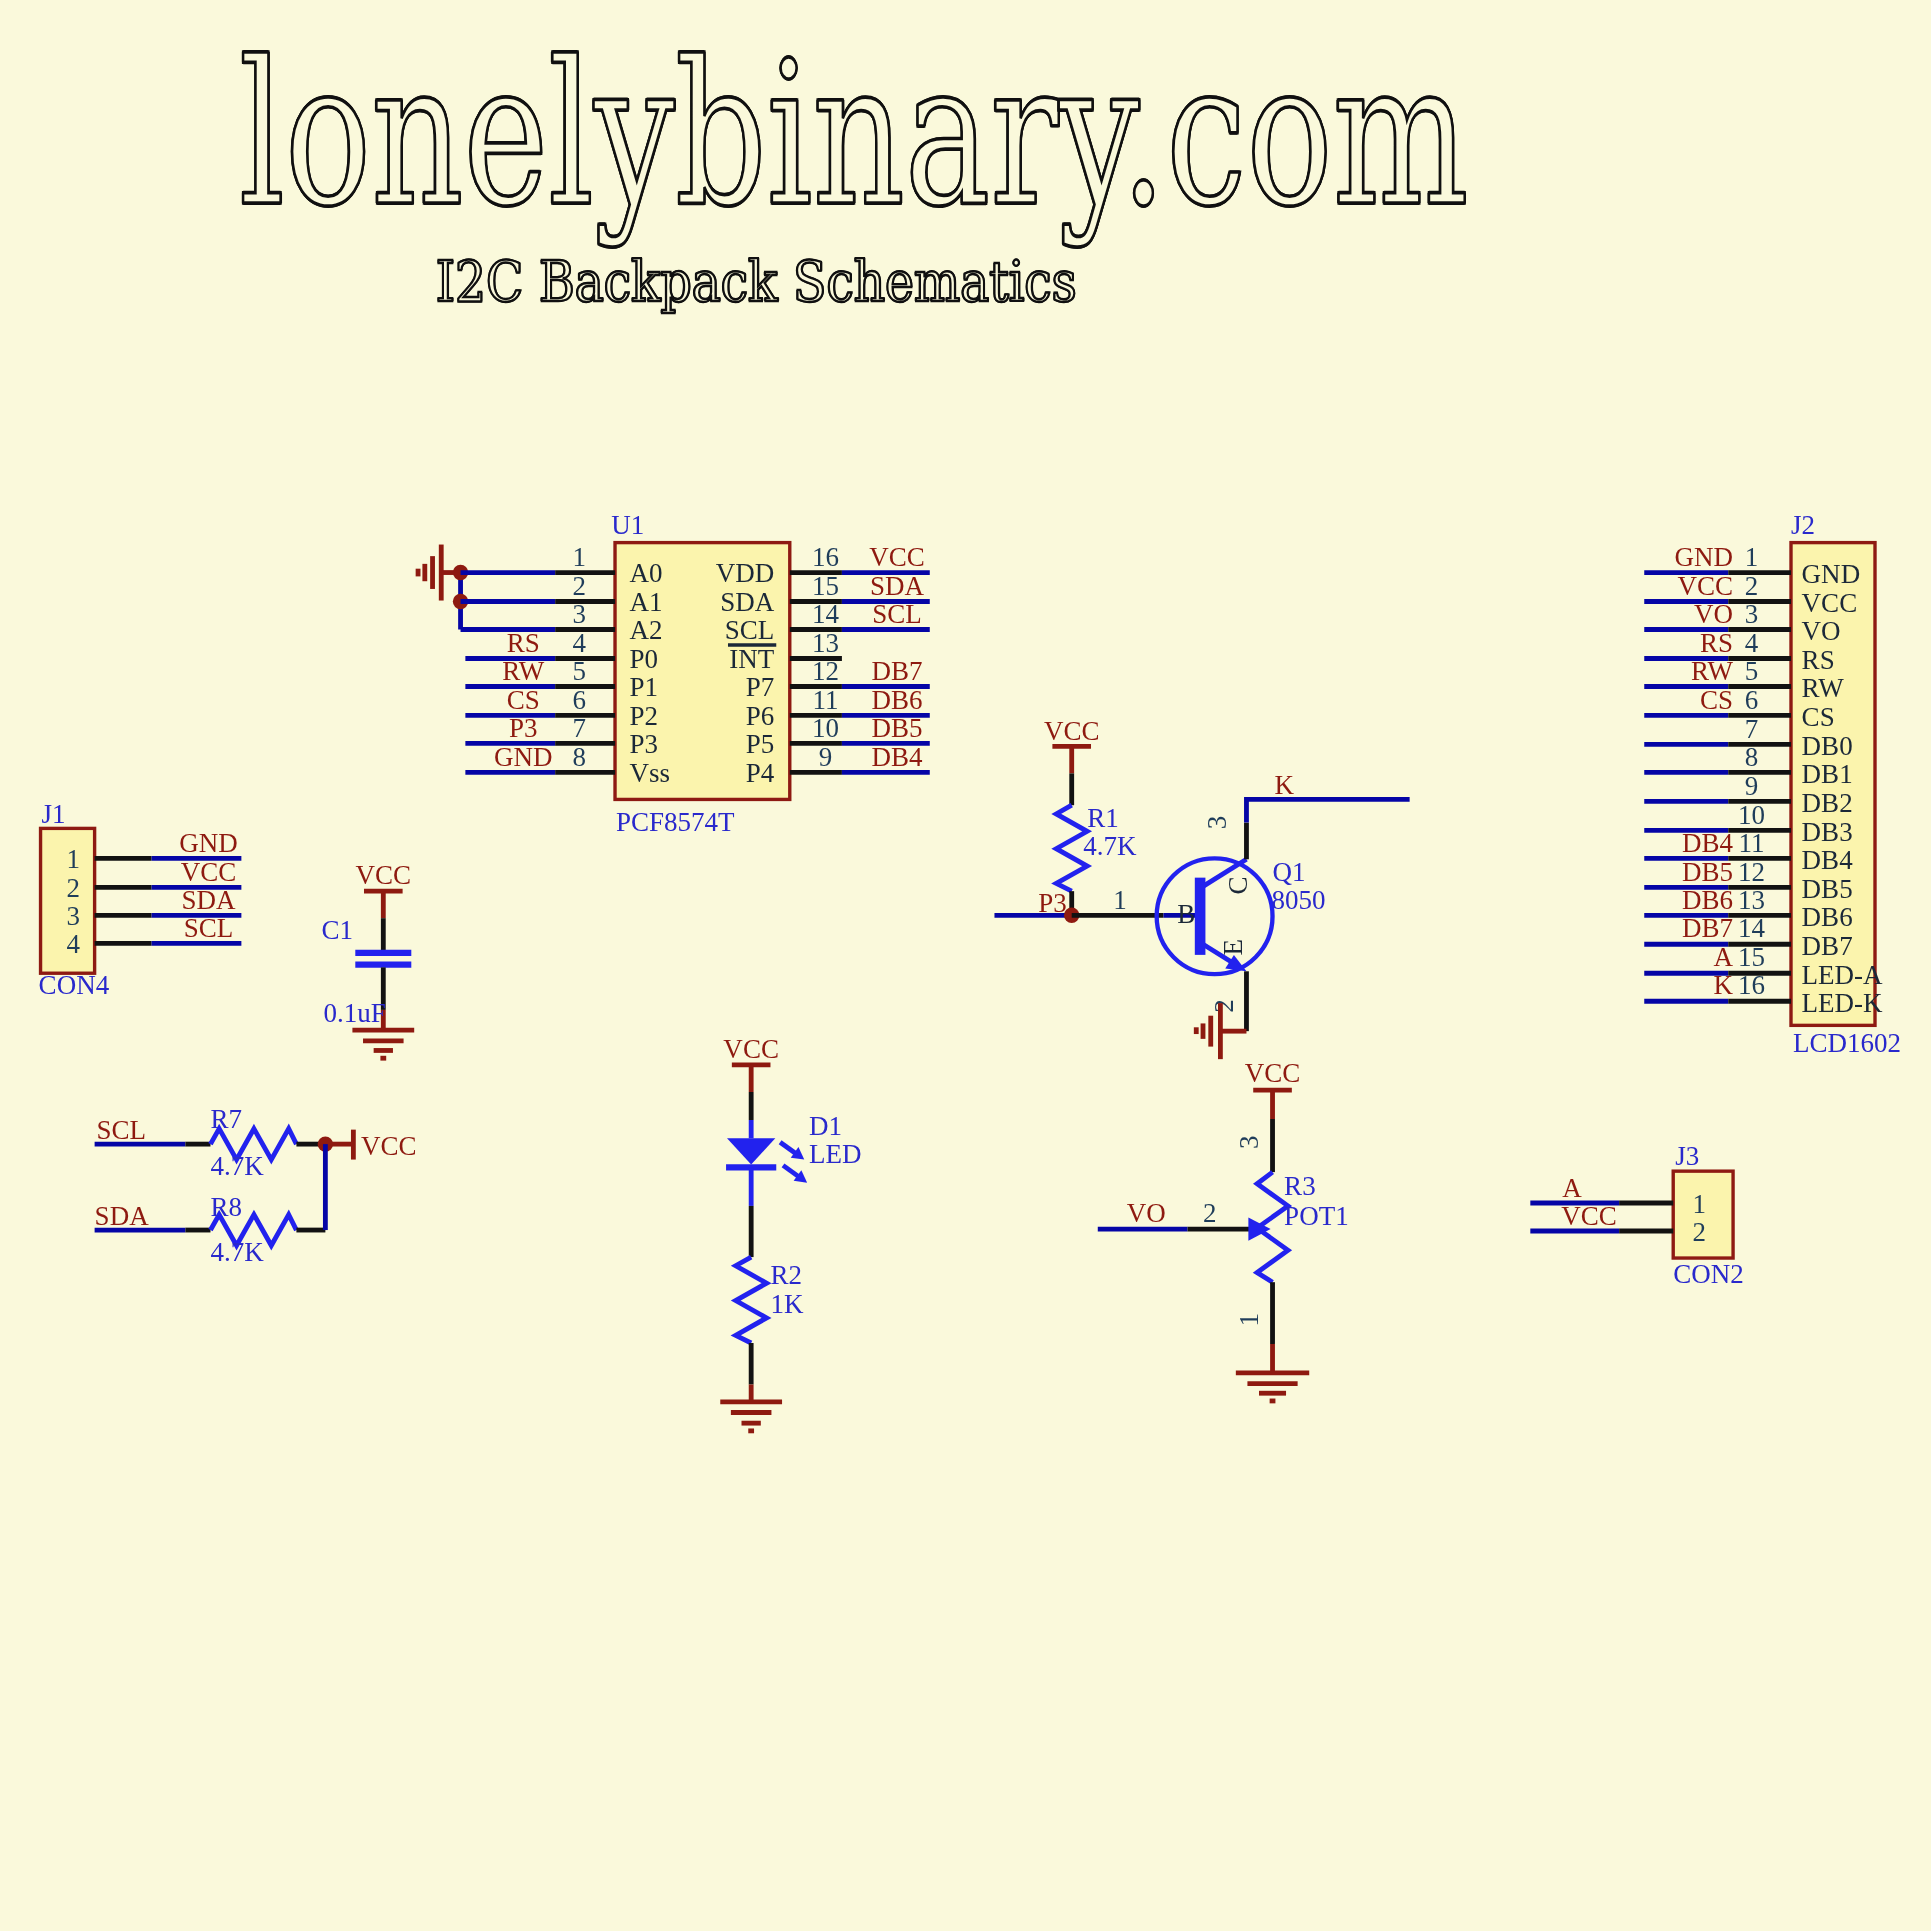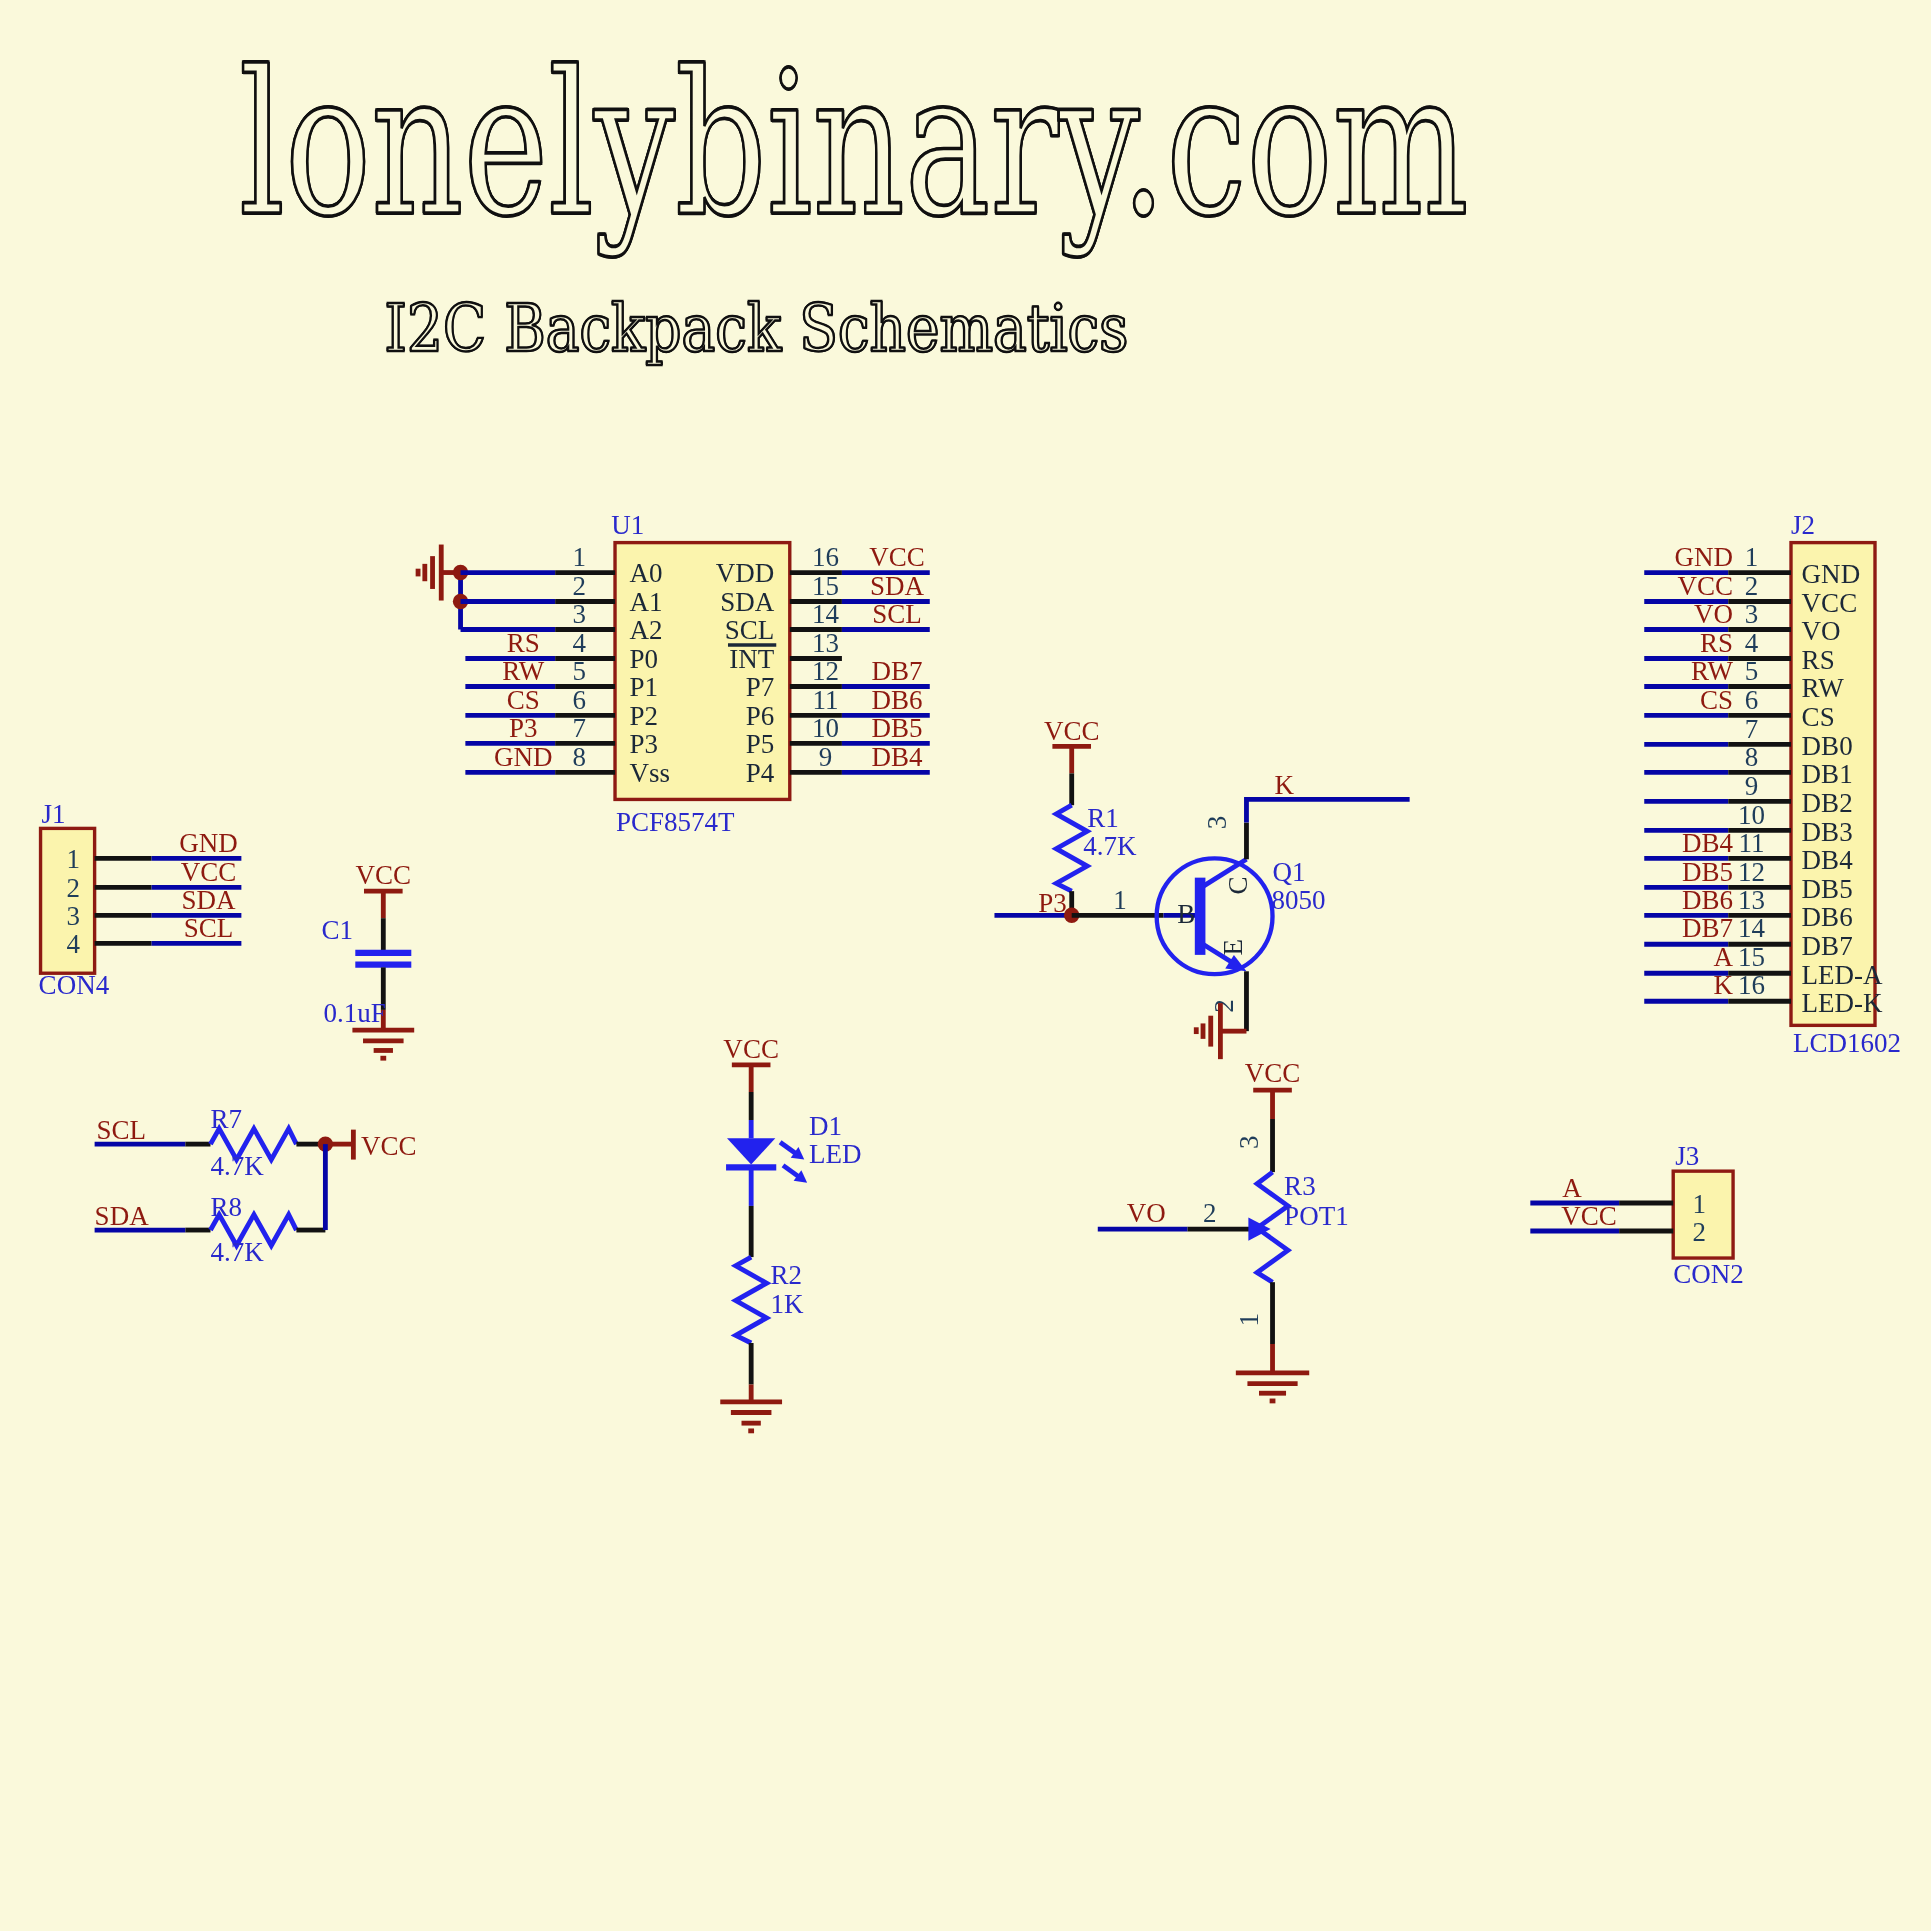--- a/index.html
+++ b/index.html
@@ -1,22 +1,22 @@
 <!DOCTYPE html>
 <html><head>
 <meta charset="utf-8">
 <style>
   html,body{margin:0;padding:0;}
   body{width:1931px;height:1931px;background:#FAF9DB;position:relative;overflow:hidden;}
-  header{position:absolute;top:10px;left:0;width:1492px;text-align:center;}
+  header{position:absolute;top:0;left:0;width:1492px;text-align:center;}
   .site-title{margin:35px 0 0;font-family:"DejaVu Serif",serif;font-weight:400;font-size:199px;line-height:1;}
   .tsc{display:inline-block;transform:scaleX(.72);transform-origin:50% 50%;color:#FAF9DB;
        -webkit-text-stroke:3.4px #101010;
        text-shadow:1.9px 0 #101010,-1.9px 0 #101010,0 1.9px #101010,0 -1.9px #101010,1px 1px #101010,-1px -1px #101010,1px -1px #101010,-1px 1px #101010;}
-  .subtitle{margin-top:52px;font-family:"DejaVu Serif",serif;font-size:65px;line-height:1;padding-left:20px;}
+  .subtitle{margin-top:20px;font-family:"DejaVu Serif",serif;font-size:56px;line-height:1;padding-left:20px;}
   .ssc{display:inline-block;transform:scaleX(.87);transform-origin:50% 50%;color:#FAF9DB;
        -webkit-text-stroke:2.4px #101010;
        text-shadow:1.4px 0 #101010,-1.4px 0 #101010,0 1.4px #101010,0 -1.4px #101010;}
   svg.schem{position:absolute;left:0;top:0;width:1931px;height:1931px;}
   svg text{font-family:"Liberation Serif",serif;font-size:28px;fill:#1B2838;}
   .tn{fill:#8E1A10}.tp{fill:#1F3D5A}.tm{fill:#1B2838}.td{fill:#2929CC}
   .mid{text-anchor:middle}.end{text-anchor:end}
   .w{stroke:#0505A6;stroke-width:5;fill:none}
   .p{stroke:#121212;stroke-width:5;fill:none}
   .s{stroke:#2222EE;stroke-width:5;fill:none}

